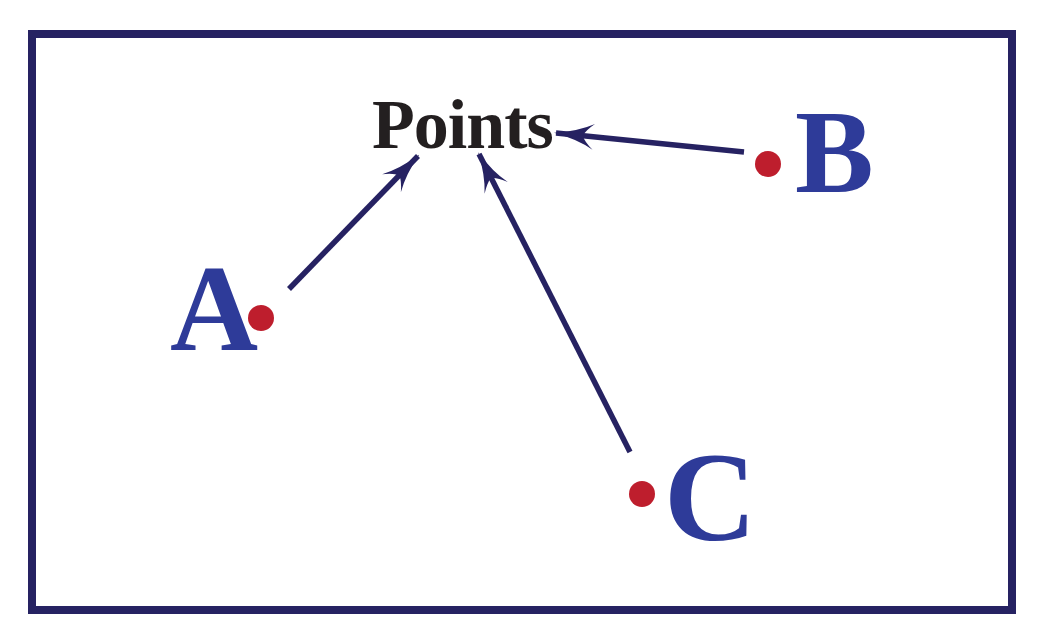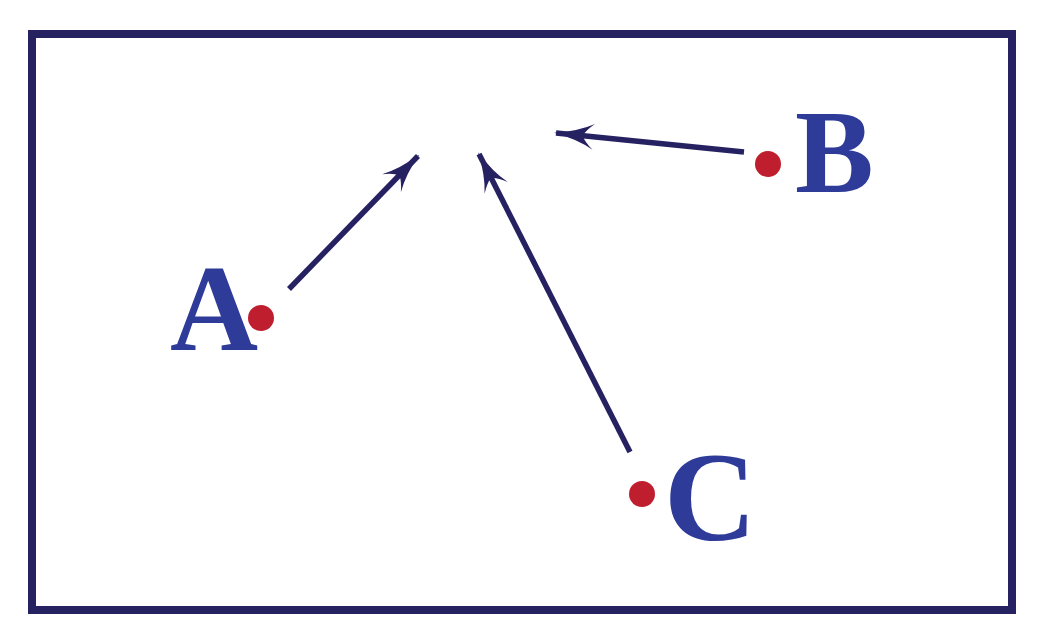--- a/index.html
+++ b/index.html
@@ -89,20 +89,21 @@
 
     <line class="arrow-line" x1="744" y1="152" x2="556" y2="133" marker-end="url(#arrowhead)"></line>
 
     <line class="arrow-line" x1="630" y1="452" x2="479" y2="154" marker-end="url(#arrowhead)"></line>
 
     <circle class="dot" cx="261" cy="318" r="13"></circle>
     <circle class="dot" cx="768" cy="164" r="13"></circle>
     <circle class="dot" cx="642" cy="494" r="13"></circle>
   </svg>
 
+  <div class="diagram-title">Points</div>
 
   <div class="pt-label a">A</div>
 
   <div class="pt-label b">B</div>
 
   <div class="pt-label c">C</div>
 
 </div>
 
 </body></html>

